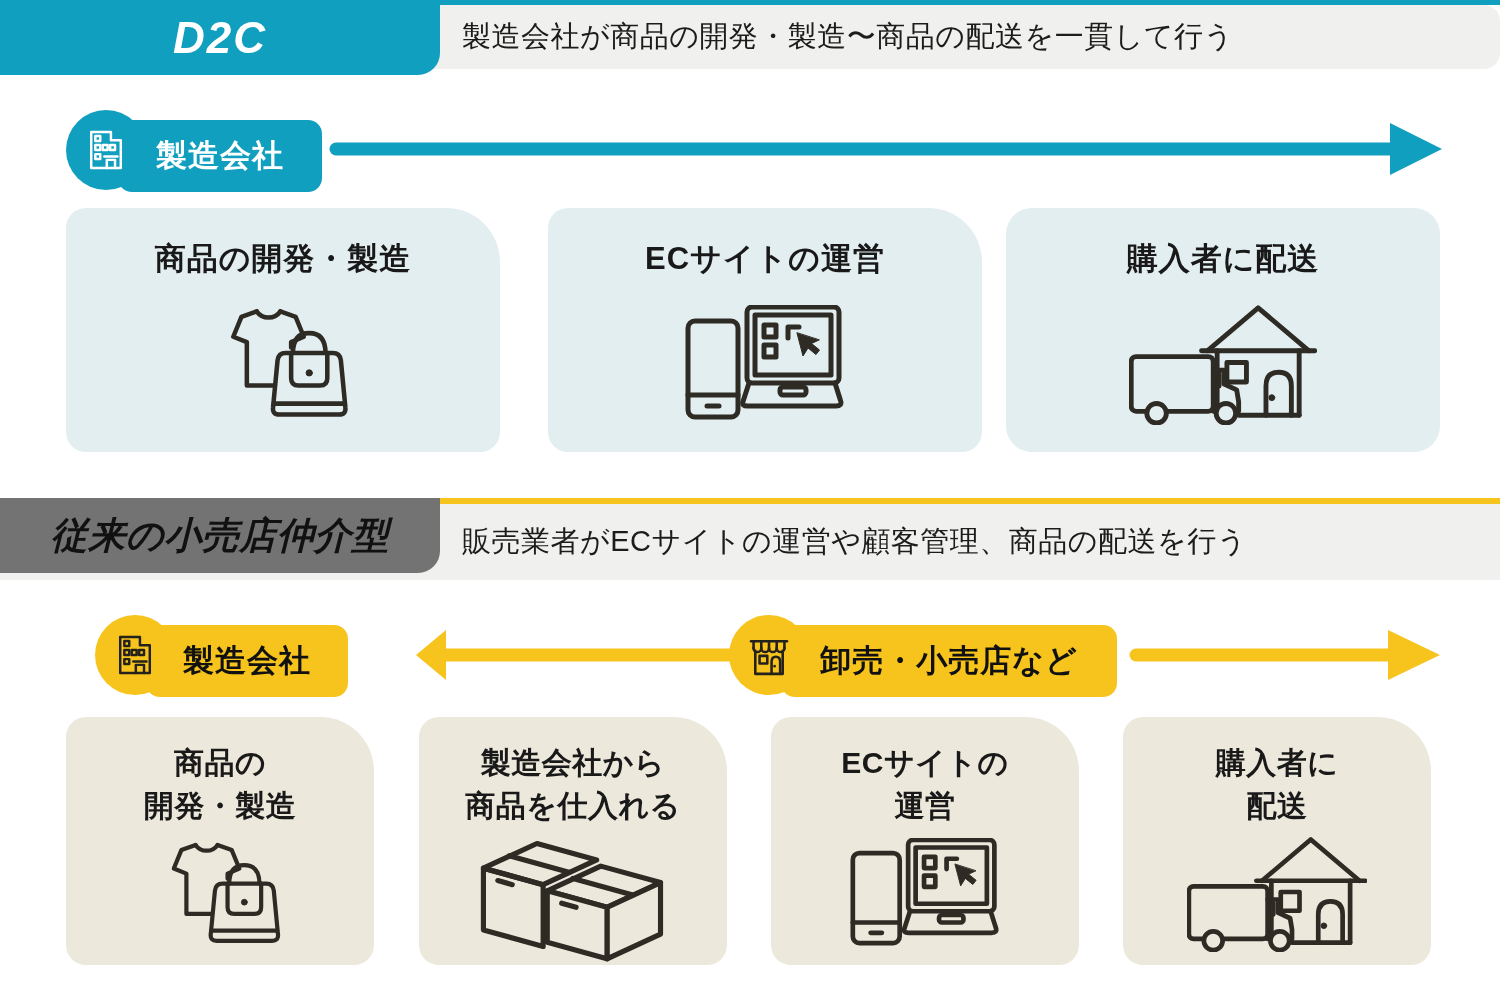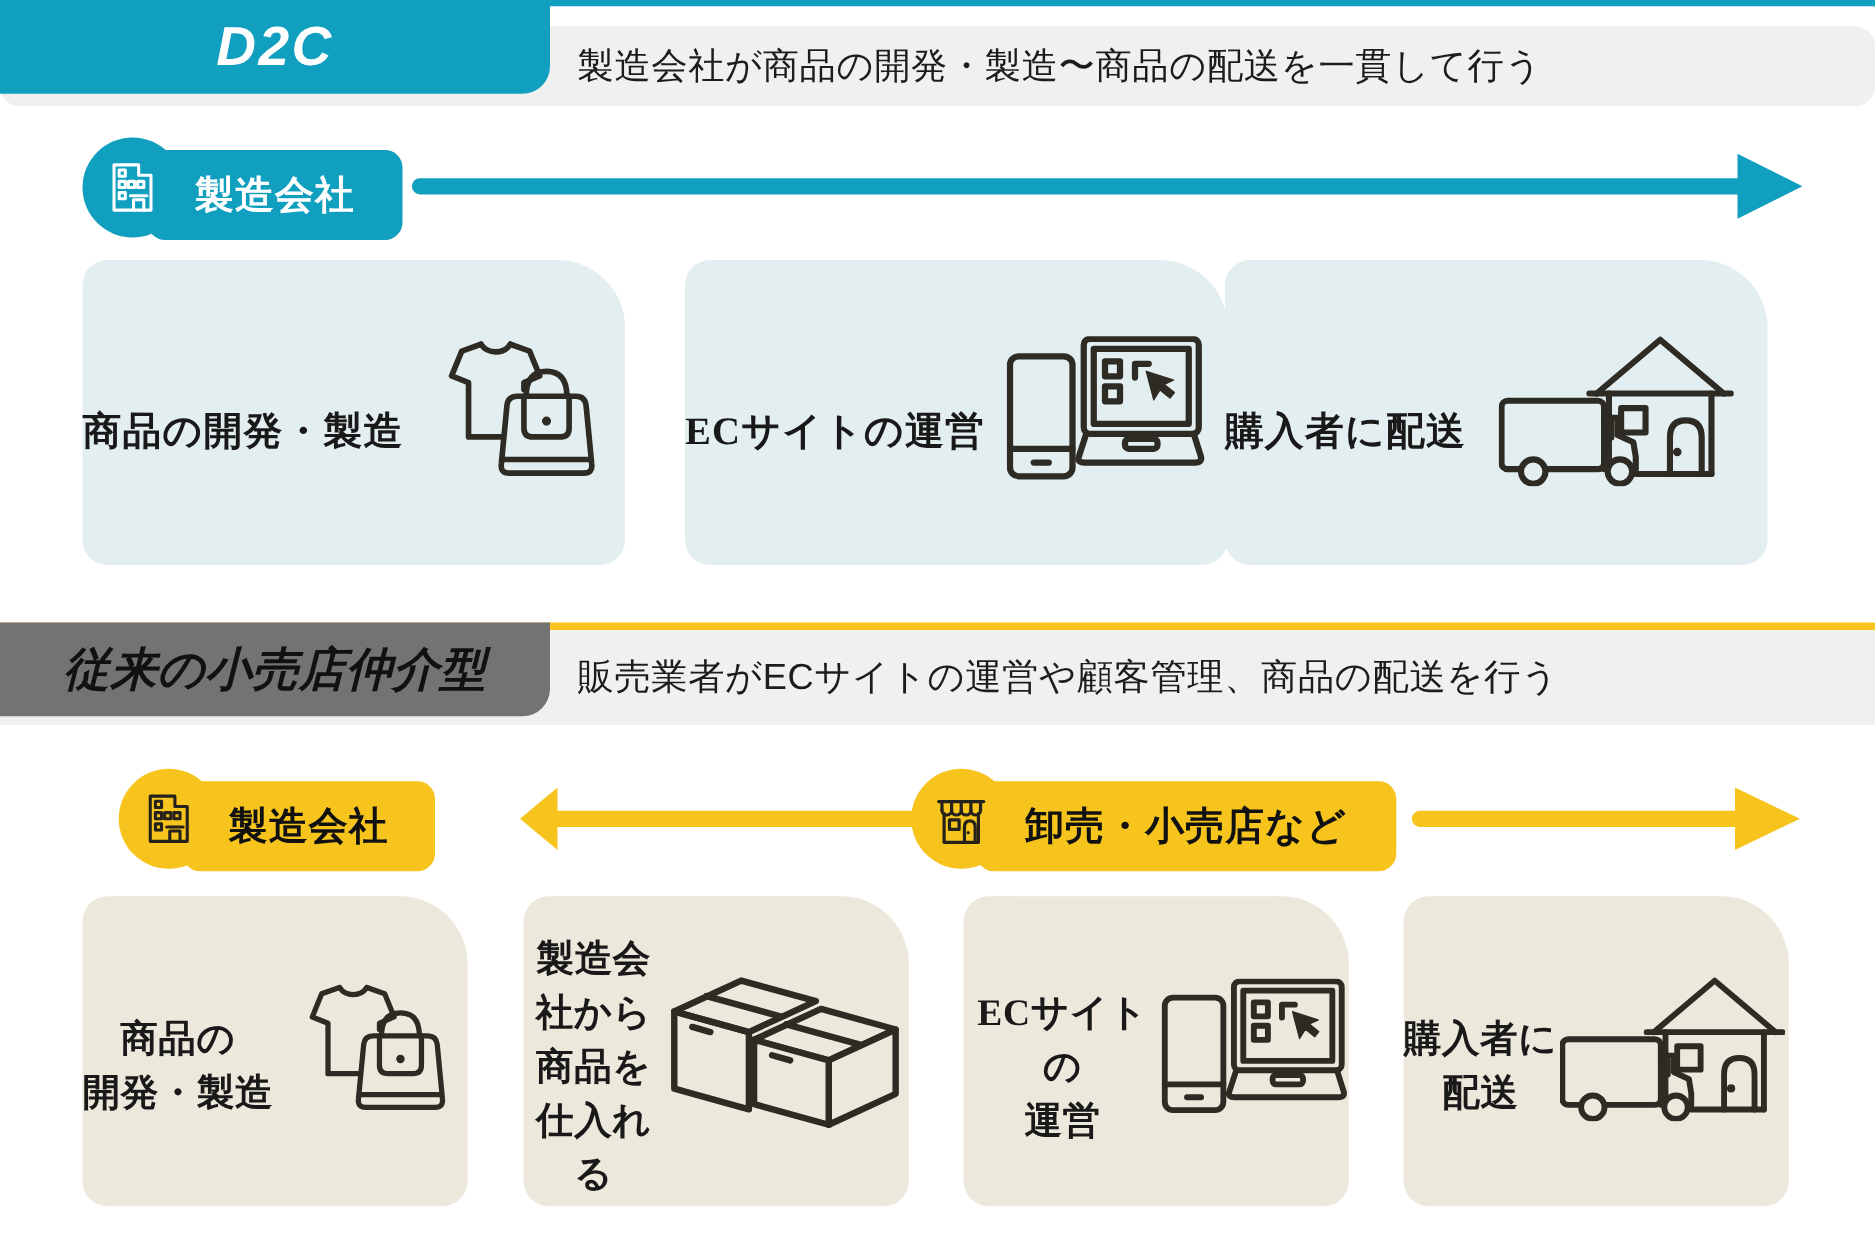--- a/index.html
+++ b/index.html
@@ -5,21 +5,21 @@
   html,body{margin:0;padding:0;background:#ffffff;}
   .canvas{
     position:relative;width:1500px;height:1000px;background:#ffffff;overflow:hidden;
     font-family:"Liberation Sans","DejaVu Sans",sans-serif;color:#1a1a1a;
   }
   
   .strip{position:absolute;left:0;width:1500px;height:5px;z-index:1;}
   .strip.teal{background:#119FC0;top:0;}
   .strip.yellow{background:#F7C41D;top:498px;height:6px;}
   .band{position:absolute;left:0;width:1500px;background:#F0F0EF;z-index:0;}
-  .band.top{top:21px;height:64px;border-radius:16px;}
+  .band.top{top:5px;height:64px;border-radius:16px;}
   .band.bottom{top:504px;height:76px;padding-left:32px;}
   .band-desc{
     position:absolute;left:462px;top:0;height:100%;display:flex;align-items:center;
     font-size:29px;font-weight:500;letter-spacing:0.5px;color:#1c1c1c;white-space:nowrap;
   }
   .head-block{
     position:absolute;left:0;width:440px;height:75px;z-index:2;
     border-radius:0 0 22px 0;display:flex;align-items:center;justify-content:center;font-style:italic;
   }
   .head-block.teal{top:0;background:#119FC0;color:#ffffff;font-size:44px;font-weight:700;letter-spacing:2px;}
@@ -40,21 +40,21 @@
   .pill.teal{background:#119FC0;color:#ffffff;}
   .pill.yellow{background:#F7C41D;color:#111111;}
   
   svg.arrow{position:absolute;z-index:2;}
   svg.arrow .stem{stroke-width:13;stroke-linecap:round;fill:none;}
   svg.arrow.teal .stem{stroke:#119FC0;} svg.arrow.teal polygon{fill:#119FC0;}
   svg.arrow.yellow .stem{stroke:#F7C41D;} svg.arrow.yellow polygon{fill:#F7C41D;}
   
   .card{
     position:absolute;border-radius:20px 54px 20px 20px;
-    display:flex;align-items:center;font-family:Liberation Serif, serif;
+    display:flex;flex-direction:column;align-items:center;
   }
   .card.blue{top:208px;width:434px;height:244px;background:#E3EEF1;--card-bg:#E3EEF1;}
   .card.beige{top:717px;width:308px;height:248px;background:#EDE8DC;--card-bg:#EDE8DC;}
   .card h3{margin:0;text-align:center;color:#191919;font-weight:800;}
   .card.blue h3{margin-top:30px;font-size:31px;letter-spacing:1px;}
   .card.beige h3{margin-top:24px;font-size:30px;line-height:43px;letter-spacing:0.5px;}
   .icon-wrap{flex:1;display:flex;align-items:center;justify-content:center;padding-bottom:8px;}
   svg.art{stroke:#2E2A24;fill:none;stroke-width:5;stroke-linecap:round;stroke-linejoin:round;}
   svg.art .occ{fill:var(--card-bg);}
   svg.art .solid{fill:#2E2A24;stroke:#2E2A24;stroke-width:1;}
@@ -119,21 +119,21 @@
         <path class="solid" d="M 112 28 l 6 23 l 5 -8 l 8 6.5 l 3.5 -4.5 l -8 -6.5 l 7.5 -3.5 Z"></path>
         <path d="M 64 78 L 58 96.5 Q 56.5 101 62.5 101 L 151 101 Q 157.5 101 155.5 95.5 L 150 78"></path>
         <rect x="95" y="82" width="26" height="8" rx="3"></rect>
         <rect class="occ" x="3" y="16" width="50" height="96" rx="7"></rect>
         <path d="M 3 90 H 53"></path>
         <path d="M 22 101 H 34"></path>
       </svg>
     </div>
   </div>
 
-  <div class="card blue" style="left:980px;">
+  <div class="card blue" style="left:1006px;border-radius:26px;">
     <h3>購入者に配送</h3>
     <div class="icon-wrap">
       <svg class="art" width="188" height="125" viewBox="0 0 192 128">
         <path d="M 80 52 L 132 8 L 184 52"></path>
         <path d="M 74 52 H 190"></path>
         <path d="M 90 52 V 118"></path>
           <path d="M 174 52 V 118"></path>
         <path d="M 112 118 H 174"></path>
         <rect x="100" y="64" width="20" height="20"></rect>
         <path d="M 140 118 V 88 Q 140 74 153 74 Q 166 74 166 88 V 118"></path>

